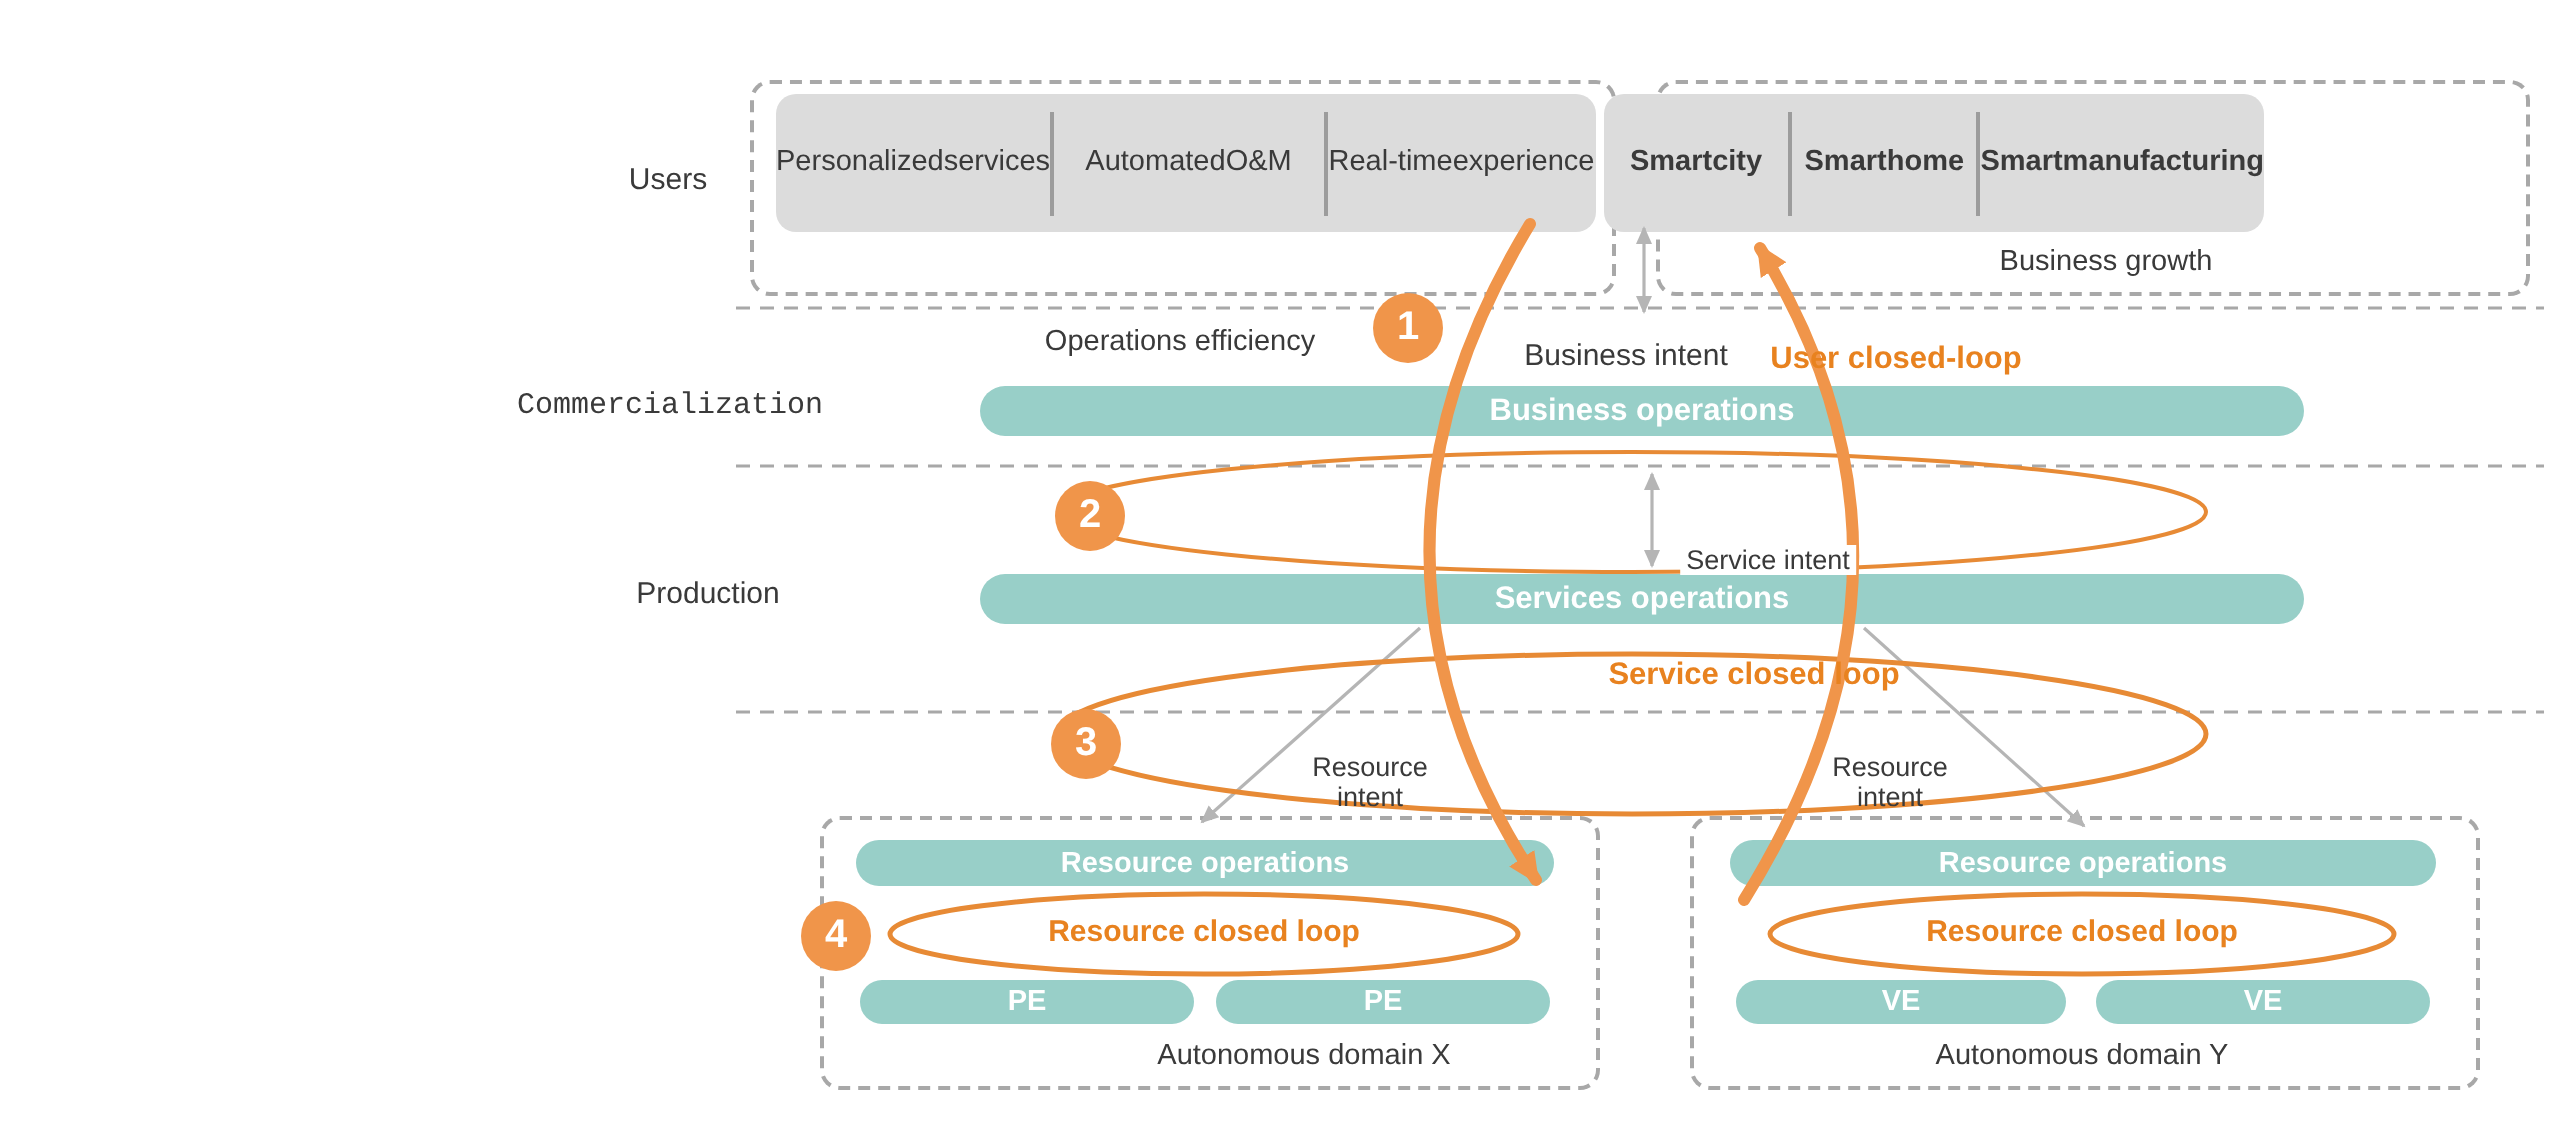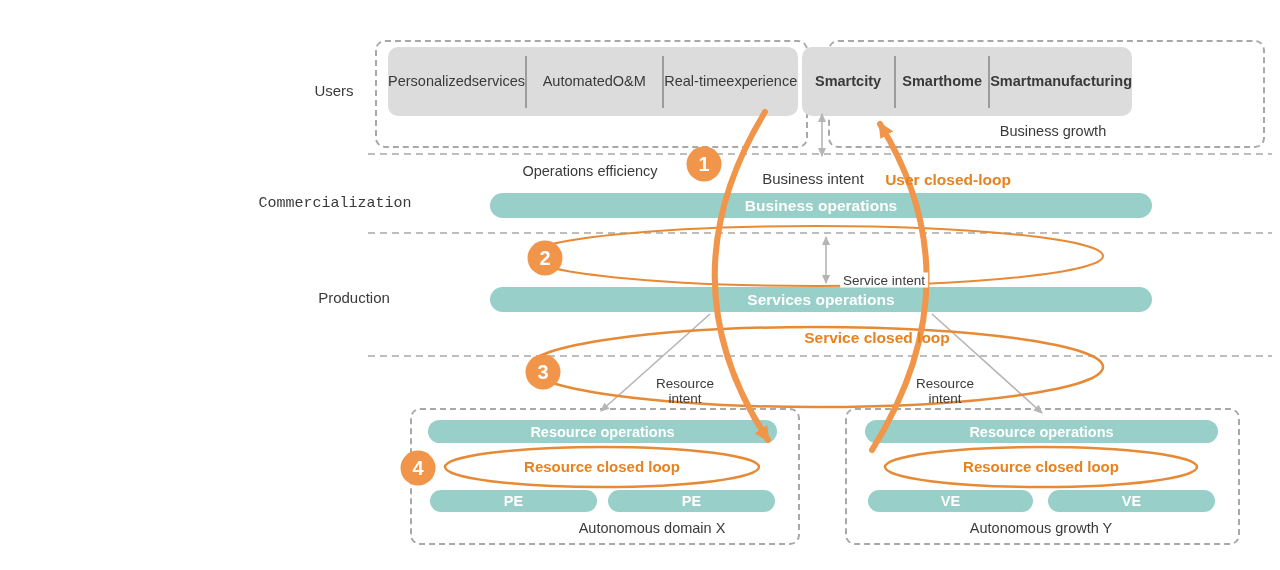--- a/index.html
+++ b/index.html
@@ -108,21 +108,21 @@
   <div class="dashed-box" style="left:410px;top:408px;width:386px;height:133px;"></div>
   <div class="bar bar-sm" style="left:428px;top:420px;width:349px;">Resource operations</div>
   <div class="bar bar-sm" style="left:430px;top:490px;width:167px;height:22px;font-size:14.5px;">PE</div>
   <div class="bar bar-sm" style="left:608px;top:490px;width:167px;height:22px;font-size:14.5px;">PE</div>
   <div class="c domain-caption" style="left:604px;top:528px;margin-left:48px;">Autonomous domain X</div>
 
   <div class="dashed-box" style="left:845px;top:408px;width:391px;height:133px;"></div>
   <div class="bar bar-sm" style="left:865px;top:420px;width:353px;">Resource operations</div>
   <div class="bar bar-sm" style="left:868px;top:490px;width:165px;height:22px;font-size:14.5px;">VE</div>
   <div class="bar bar-sm" style="left:1048px;top:490px;width:167px;height:22px;font-size:14.5px;">VE</div>
-  <div class="c domain-caption" style="left:1041px;top:528px;">Autonomous growth Y</div>
+  <div class="c domain-caption" style="left:1041px;top:528px;">Autonomous domain Y</div>
 
   <svg class="overlay" width="1280" height="570" viewBox="0 0 1280 570">
     <defs>
       <marker id="ah-orange" orient="auto" markerUnits="userSpaceOnUse" markerWidth="22" markerHeight="20" refX="13" refY="9">
         <path d="M0,1.5 L16,9 L0,16.5 Z" class="m-orange"></path>
       </marker>
       <marker id="ah-gray" orient="auto" markerUnits="userSpaceOnUse" markerWidth="12" markerHeight="12" refX="8" refY="5">
         <path d="M0,1 L9,5 L0,9 Z" class="m-gray"></path>
       </marker>
       <marker id="ah-gray-rev" orient="auto-start-reverse" markerUnits="userSpaceOnUse" markerWidth="12" markerHeight="12" refX="8" refY="5">

